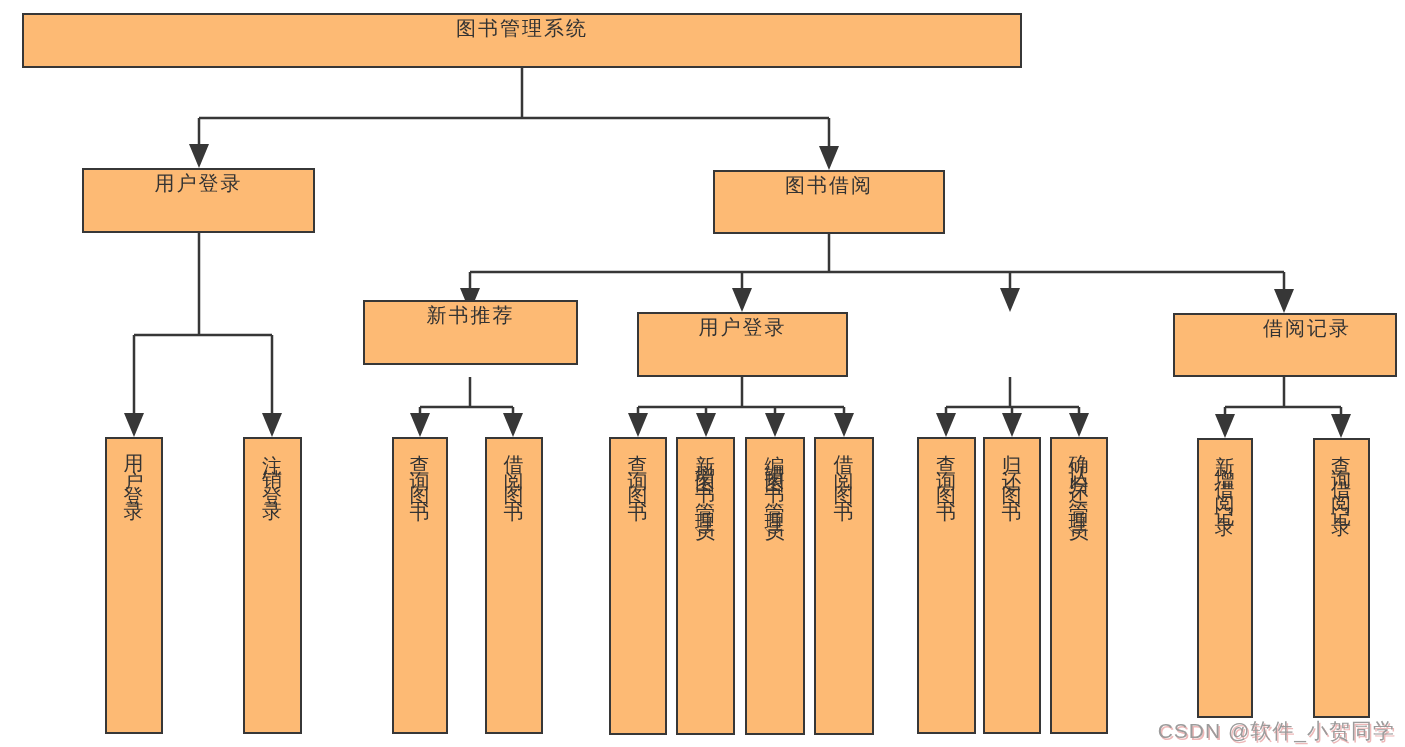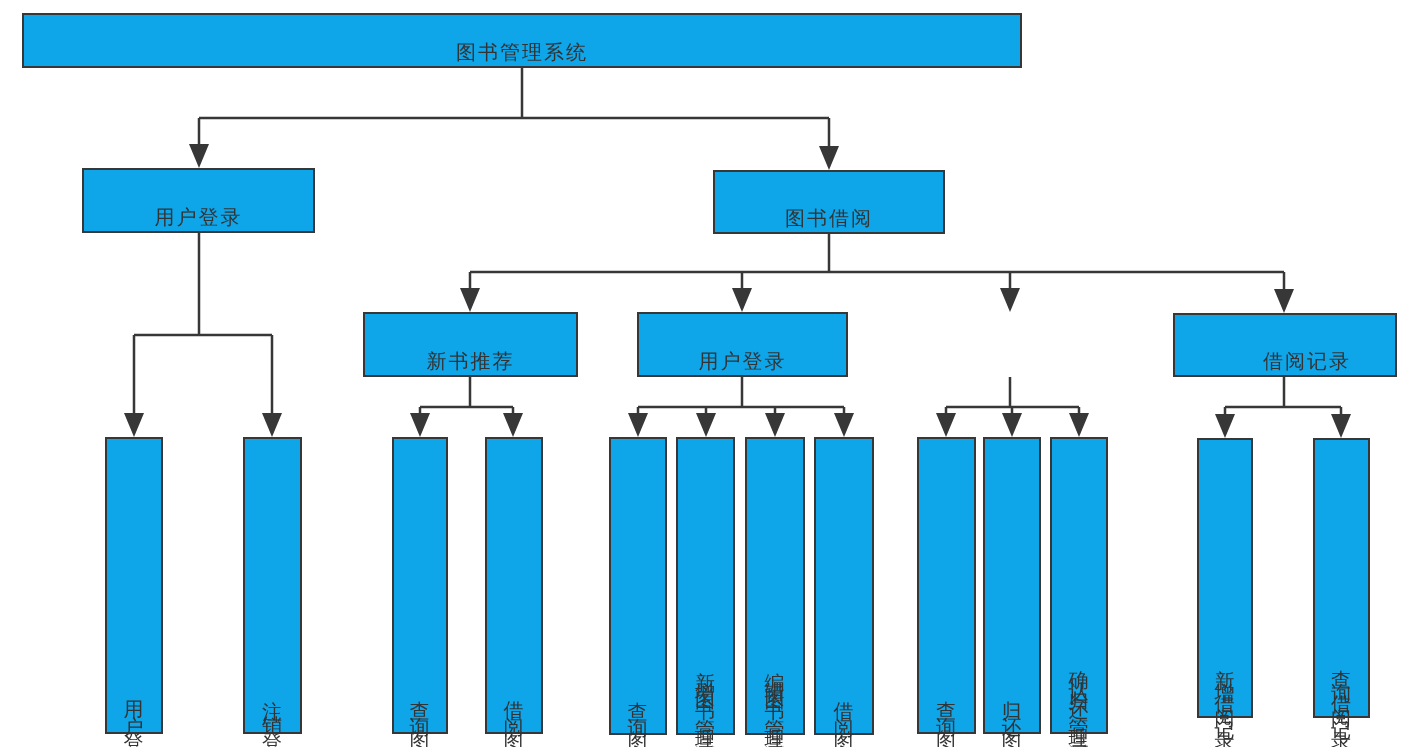--- a/index.html
+++ b/index.html
@@ -3,22 +3,22 @@
 <meta charset="utf-8">
 <style>
   html,body{margin:0;padding:0;background:#ffffff;}
   .canvas{
     position:relative;width:1405px;height:747px;background:#ffffff;
     font-family:"Liberation Sans","DejaVu Sans",sans-serif;color:#333333;
     overflow:hidden;
   }
   .connectors{position:absolute;left:0;top:0;width:1405px;height:747px;}
   .box{
-    position:absolute;box-sizing:border-box;border:2px solid #373737;background:#0ea5e9;
-    display:flex;align-items:flex-end;justify-content:center;
+    position:absolute;box-sizing:border-box;border:2px solid #373737;background:#fdba74;
+    display:flex;align-items:flex-start;justify-content:center;
   }
   .hlabel{
     font-size:20px;letter-spacing:2px;color:#333333;white-space:nowrap;
   }
   .vlabel{
     writing-mode:vertical-rl;text-orientation:mixed;
     font-size:20px;color:#333333;line-height:1;white-space:nowrap;
   }
   .ls4{letter-spacing:0.78em;margin-bottom:-0.78em;}
   .ls6{letter-spacing:0.62em;margin-bottom:-0.62em;}
@@ -78,21 +78,21 @@
     <span class="hlabel">图书管理系统</span>
   </div>
 
   <div class="box" style="left:82px;top:168px;width:233px;height:65px;">
     <span class="hlabel">用户登录</span>
   </div>
   <div class="box" style="left:713px;top:170px;width:232px;height:64px;">
     <span class="hlabel">图书借阅</span>
   </div>
 
-  <div class="box" style="left:363px;top:312px;width:215px;height:65px;">
+  <div class="box" style="left:363px;top:300px;width:215px;height:65px;">
     <span class="hlabel">新书推荐</span>
   </div>
   <div class="box" style="left:637px;top:312px;width:211px;height:65px;">
     <span class="hlabel">用户登录</span>
   </div>
   <div class="box" style="left:1173px;top:313px;width:224px;height:64px;padding-left:44px;">
     <span class="hlabel">借阅记录</span>
   </div>
 
   <div class="box" style="left:105px;top:437px;width:58px;height:297px;">
@@ -132,14 +132,15 @@
     <span class="vlabel ls9">确认归还（管理员）</span>
   </div>
 
   <div class="box" style="left:1197px;top:438px;width:56px;height:280px;">
     <span class="vlabel ls6">新增借阅记录</span>
   </div>
   <div class="box" style="left:1313px;top:438px;width:57px;height:280px;">
     <span class="vlabel ls6">查询借阅记录</span>
   </div>
 
+  <div class="watermark">CSDN @软件_小贺同学</div>
 
 </div>
 
 </body></html>

